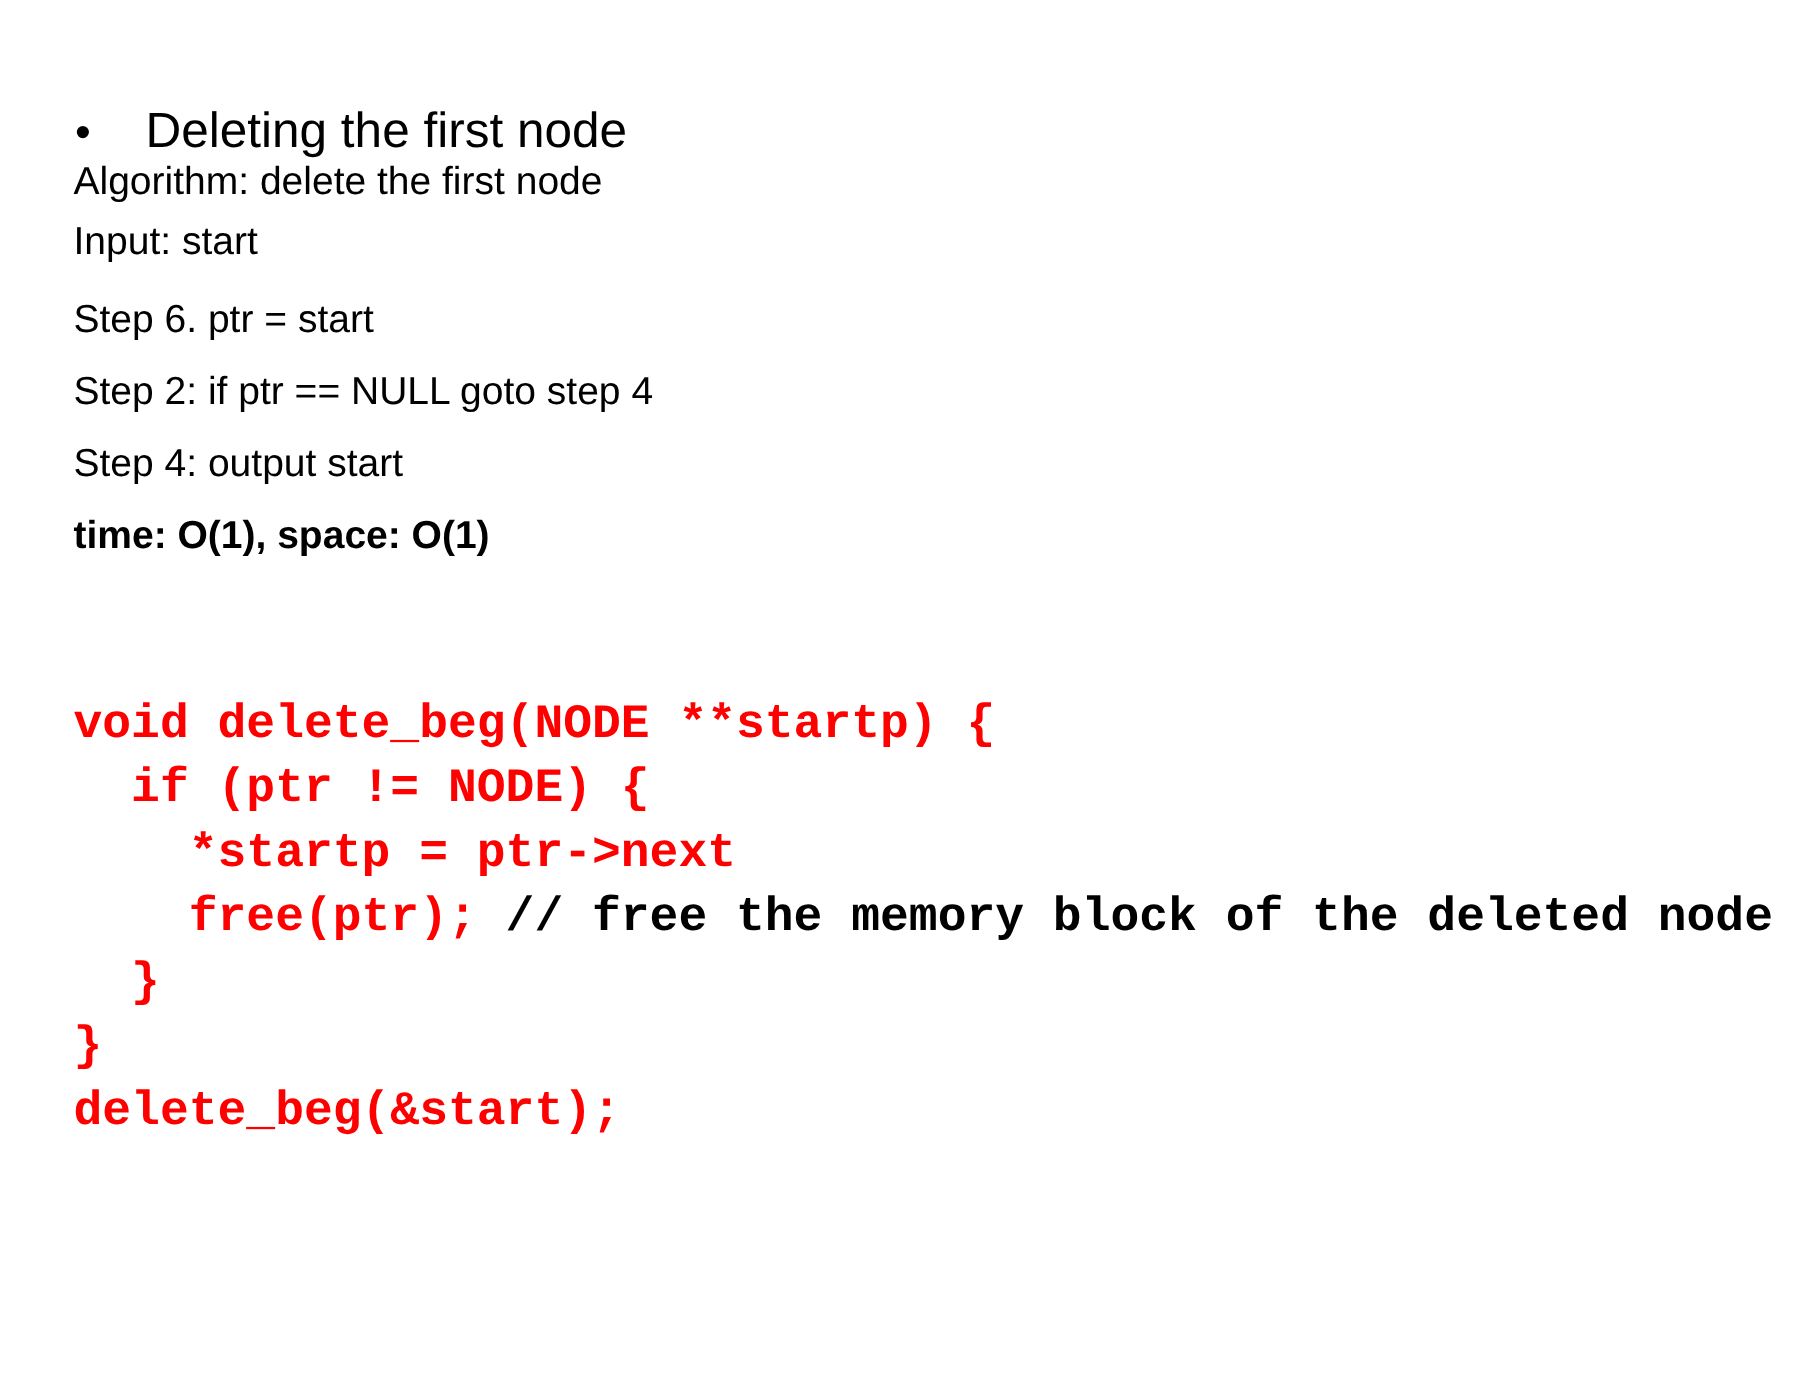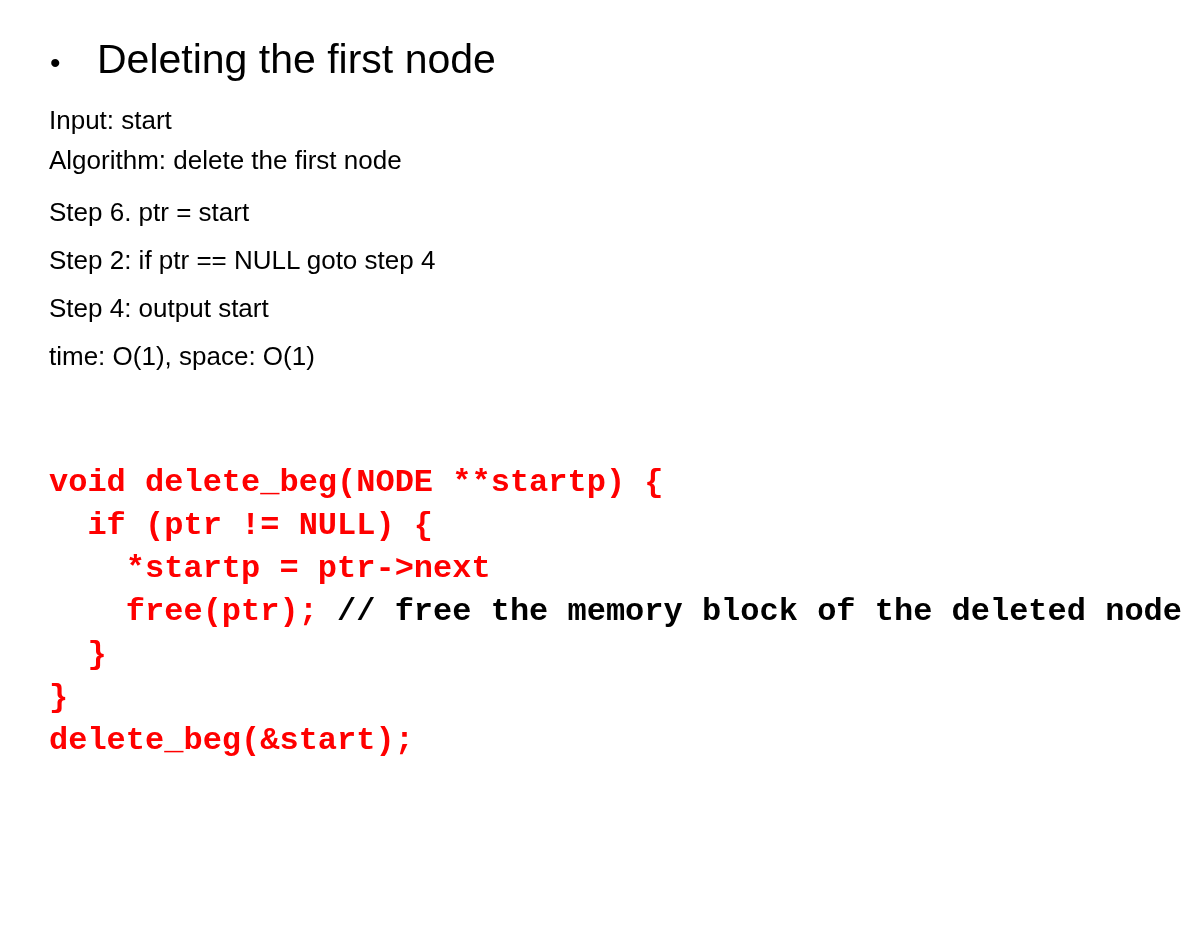--- a/index.html
+++ b/index.html
@@ -34,24 +34,25 @@
     align-items: baseline;
   }
   .title-bullet {
     font-size: 30px;
     line-height: 1;
     width: 47px;
     display: inline-block;
     color: #000000;
   }
   .title-text {
-    font-size: 41px;
+    font-size: 33px;
     line-height: 1.05;
     color: #000000;
     white-space: nowrap;
+    margin-top: 32px;
   }
 
   
   .algo-block {
     position: absolute;
     left: 49px;
     top: 100px;
     width: 1100px;
   }
   .algo-line {
@@ -68,21 +69,21 @@
     top: 188px;
     width: 1100px;
   }
   .step-line {
     font-size: 26px;
     line-height: 48px;
     white-space: nowrap;
     color: #000000;
   }
   .step-line.bold {
-    font-weight: normal;
+    font-weight: bold;
   }
 
   
   .code-block {
     position: absolute;
     left: 49px;
     top: 461px;
     width: 1140px;
     font-family: "Liberation Mono", "DejaVu Sans Mono", monospace;
     font-weight: bold;
@@ -101,34 +102,34 @@
 <body>
 
 <div class="slide">
 
   <div class="title-row">
     <span class="title-bullet">•</span>
     <span class="title-text">Deleting the first node</span>
   </div>
 
   <div class="algo-block">
+    <div class="algo-line">Algorithm: delete the first node</div>
     <div class="algo-line">Input: start</div>
-    <div class="algo-line">Algorithm: delete the first node</div>
   </div>
 
   <div class="steps">
     <div class="step-line">Step 6. ptr = start</div>
     <div class="step-line">Step 2: if ptr == NULL goto step 4</div>
     <div class="step-line">Step 4: output start</div>
     <div class="step-line bold">time: O(1), space: O(1)</div>
   </div>
 
   <div class="code-block">
     <div class="code-line"><span>void delete_beg(NODE **startp) {</span><span class="code-comment"></span></div>
-    <div class="code-line"><span>  if (ptr != NULL) {</span><span class="code-comment"></span></div>
+    <div class="code-line"><span>  if (ptr != NODE) {</span><span class="code-comment"></span></div>
     <div class="code-line"><span>    *startp = ptr-&gt;next</span><span class="code-comment"></span></div>
     <div class="code-line"><span>    free(ptr); </span><span class="code-comment">// free the memory block of the deleted node</span></div>
     <div class="code-line"><span>  }</span><span class="code-comment"></span></div>
     <div class="code-line"><span>}</span><span class="code-comment"></span></div>
     <div class="code-line"><span>delete_beg(&amp;start);</span><span class="code-comment"></span></div>
   </div>
 
 </div>
 
 </body></html>

